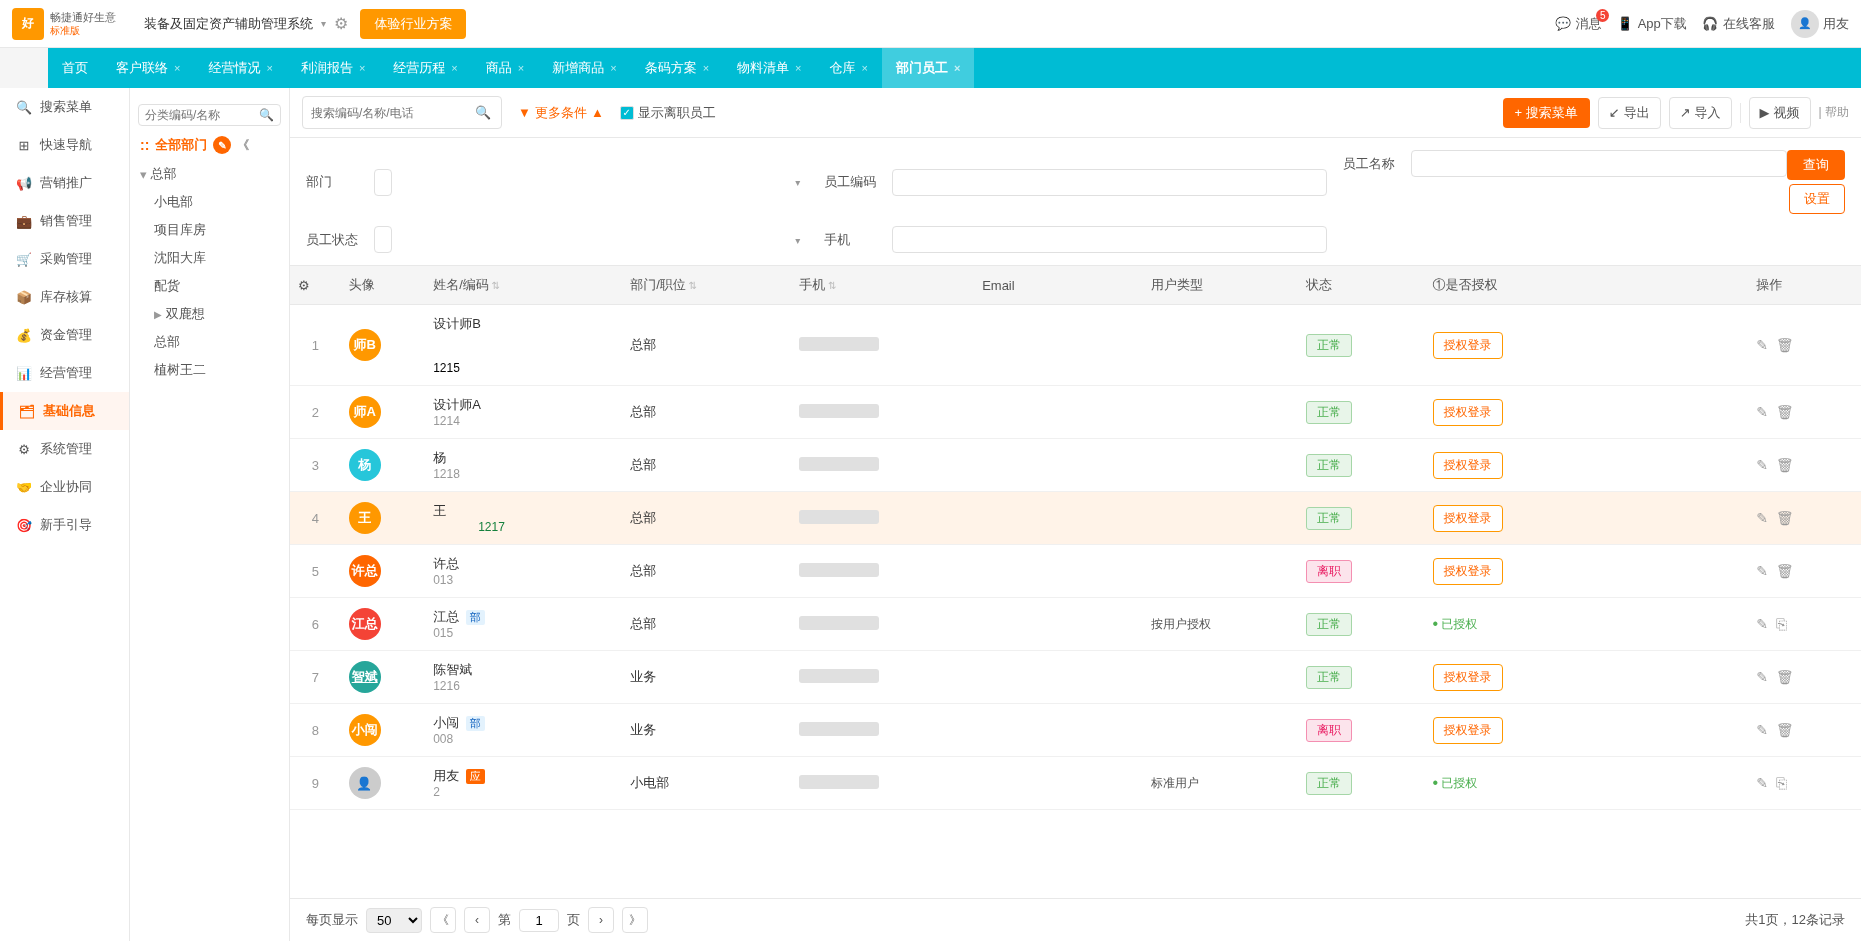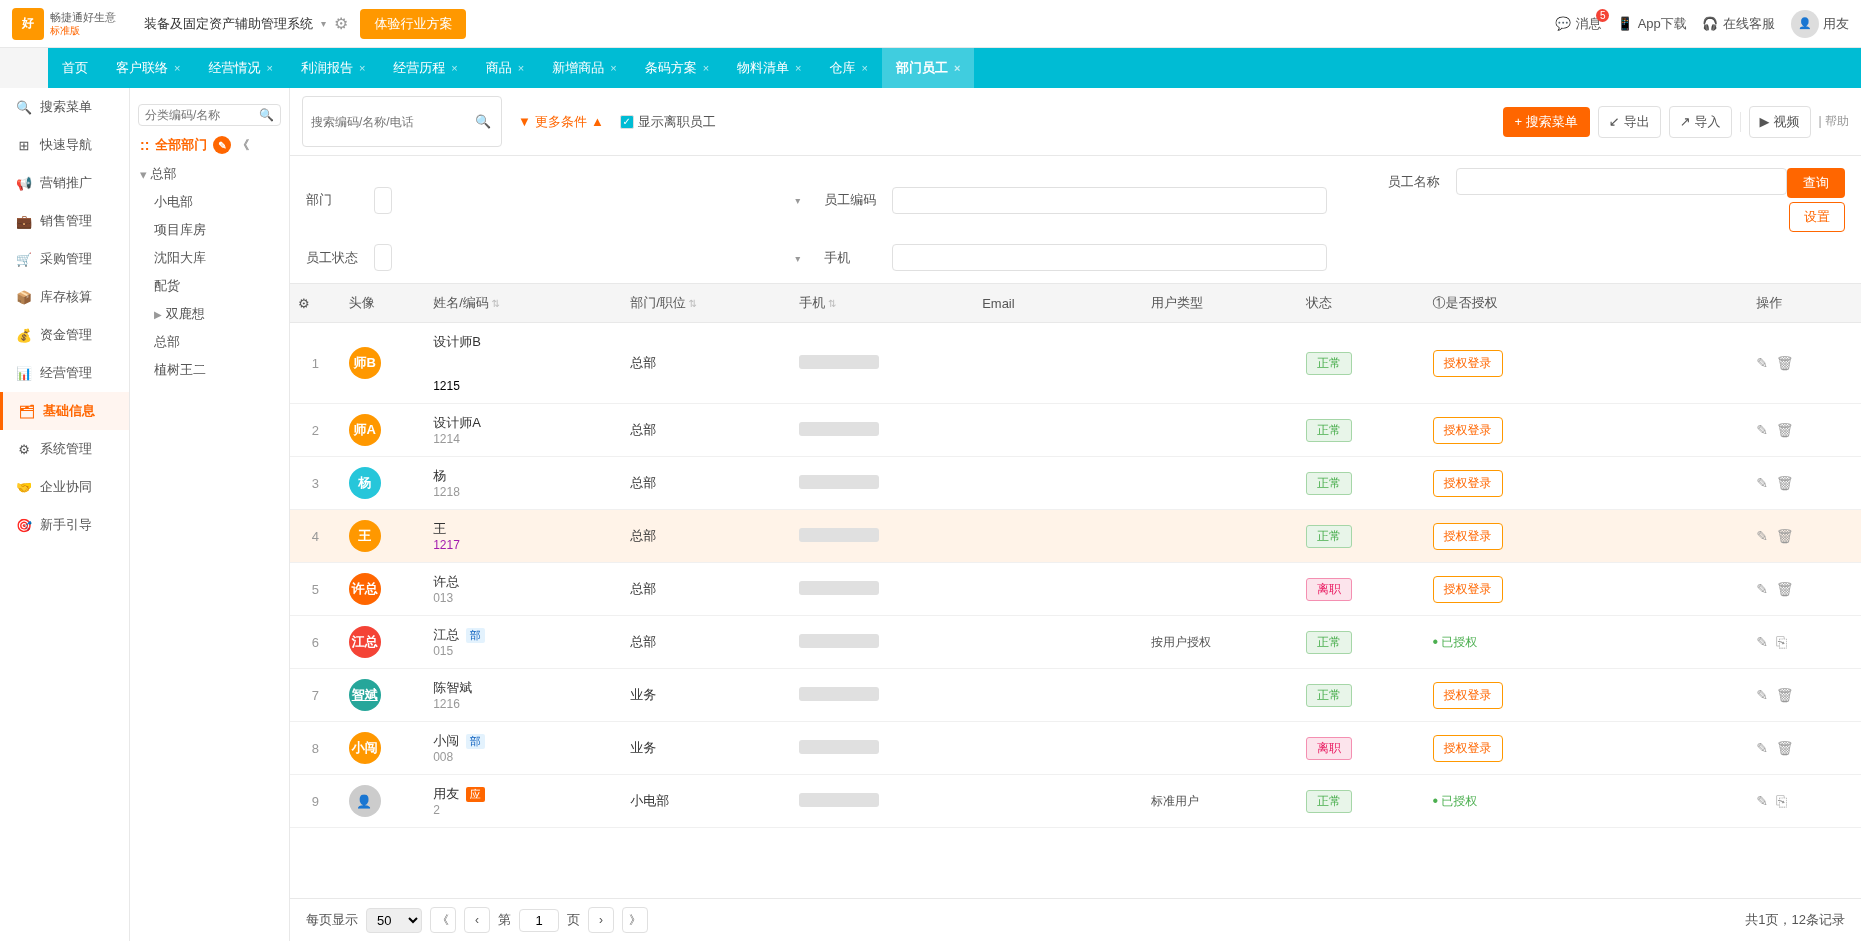--- a/index.html
+++ b/index.html
@@ -45,21 +45,21 @@
     .dept-collapse-icon { cursor: pointer; color: #999; font-size: 12px; }
     .dept-tree { padding: 0; }
     .dept-node { padding: 5px 10px 5px 16px; cursor: pointer; font-size: 13px; color: #555; display: flex; align-items: center; gap: 4px; }
     .dept-node.indent1 { padding-left: 24px; }
 
     
     .content-area { flex: 1; overflow: hidden; display: flex; flex-direction: column; }
 
     
     .toolbar { background: #fff; padding: 8px 12px; border-bottom: 1px solid #e8e8e8; display: flex; align-items: center; gap: 8px; }
-    .search-box { display: flex; align-items: center; border: 1px solid #e0e0e0; border-radius: 4px; padding: 17px 8px; gap: 4px; min-width: 200px; }
+    .search-box { display: flex; align-items: center; border: 1px solid #e0e0e0; border-radius: 4px; padding: 8px 8px; gap: 4px; min-width: 200px; }
     .search-box input { border: none; outline: none; font-size: 12px; width: 100%; }
     .filter-btn { display: flex; align-items: center; gap: 4px; color: #ff6600; cursor: pointer; font-size: 13px; padding: 4px 8px; }
     .show-resign { display: flex; align-items: center; gap: 4px; color: #555; font-size: 13px; cursor: pointer; }
     .checkbox-icon { width: 14px; height: 14px; border: 1px solid #ddd; border-radius: 2px; background: #00bcd4; display: flex; align-items: center; justify-content: center; color: #fff; font-size: 10px; }
     .spacer { flex: 1; }
     .btn-add { background: #ff6600; color: #fff; border: none; border-radius: 4px; padding: 6px 12px; font-size: 13px; cursor: pointer; display: flex; align-items: center; gap: 4px; }
     .btn-outline { background: #fff; color: #555; border: 1px solid #e0e0e0; border-radius: 4px; padding: 6px 10px; font-size: 13px; cursor: pointer; display: flex; align-items: center; gap: 4px; }
     .divider-v { width: 1px; height: 20px; background: #e8e8e8; }
 
     
@@ -325,21 +325,21 @@
       <div class="form-row">
         <label class="form-label">部门</label>
         <div class="form-select-wrapper" style="flex:1;">
           <select class="form-select"></select>
         </div>
       </div>
       <div class="form-row">
         <label class="form-label">员工编码</label>
         <input class="form-input" type="text" style="">
       </div>
-      <div style="display:flex; align-items:flex-start; gap:0;margin-left:45px;">
+      <div style="display:flex; align-items:flex-start; gap:0;">
         <div class="form-row" style="flex:1;">
           <label class="form-label">员工名称</label>
           <input class="form-input" type="text" style="flex: 1 1 0%;">
         </div>
         <div class="form-actions">
           <button class="btn-query">查询</button>
           <button class="btn-set">设置</button>
         </div>
       </div>
       <div class="form-row">
@@ -447,21 +447,21 @@
               </td>
           </tr>
 
           <tr class="highlighted">
             <td style="text-align:center;color:#999;">4</td>
             <td>
               <div class="avatar-circle" style="background:#ff9800;">王</div>
             </td>
             <td>
               <div>王</div>
-              <div style="color:#a21caf;font-size:12px;">1217</div>
+              <div style="color:#15803d;font-size:12px;margin-left:45px;">1217</div>
             </td>
             <td>总部</td>
             <td><span class="phone-blur"></span></td>
             <td></td>
             <td></td>
             <td><span class="status-badge status-normal">正常</span></td>
             <td><button class="btn-auth">授权登录</button></td>
             <td></td>
             <td>
                 <div class="op-icons">

